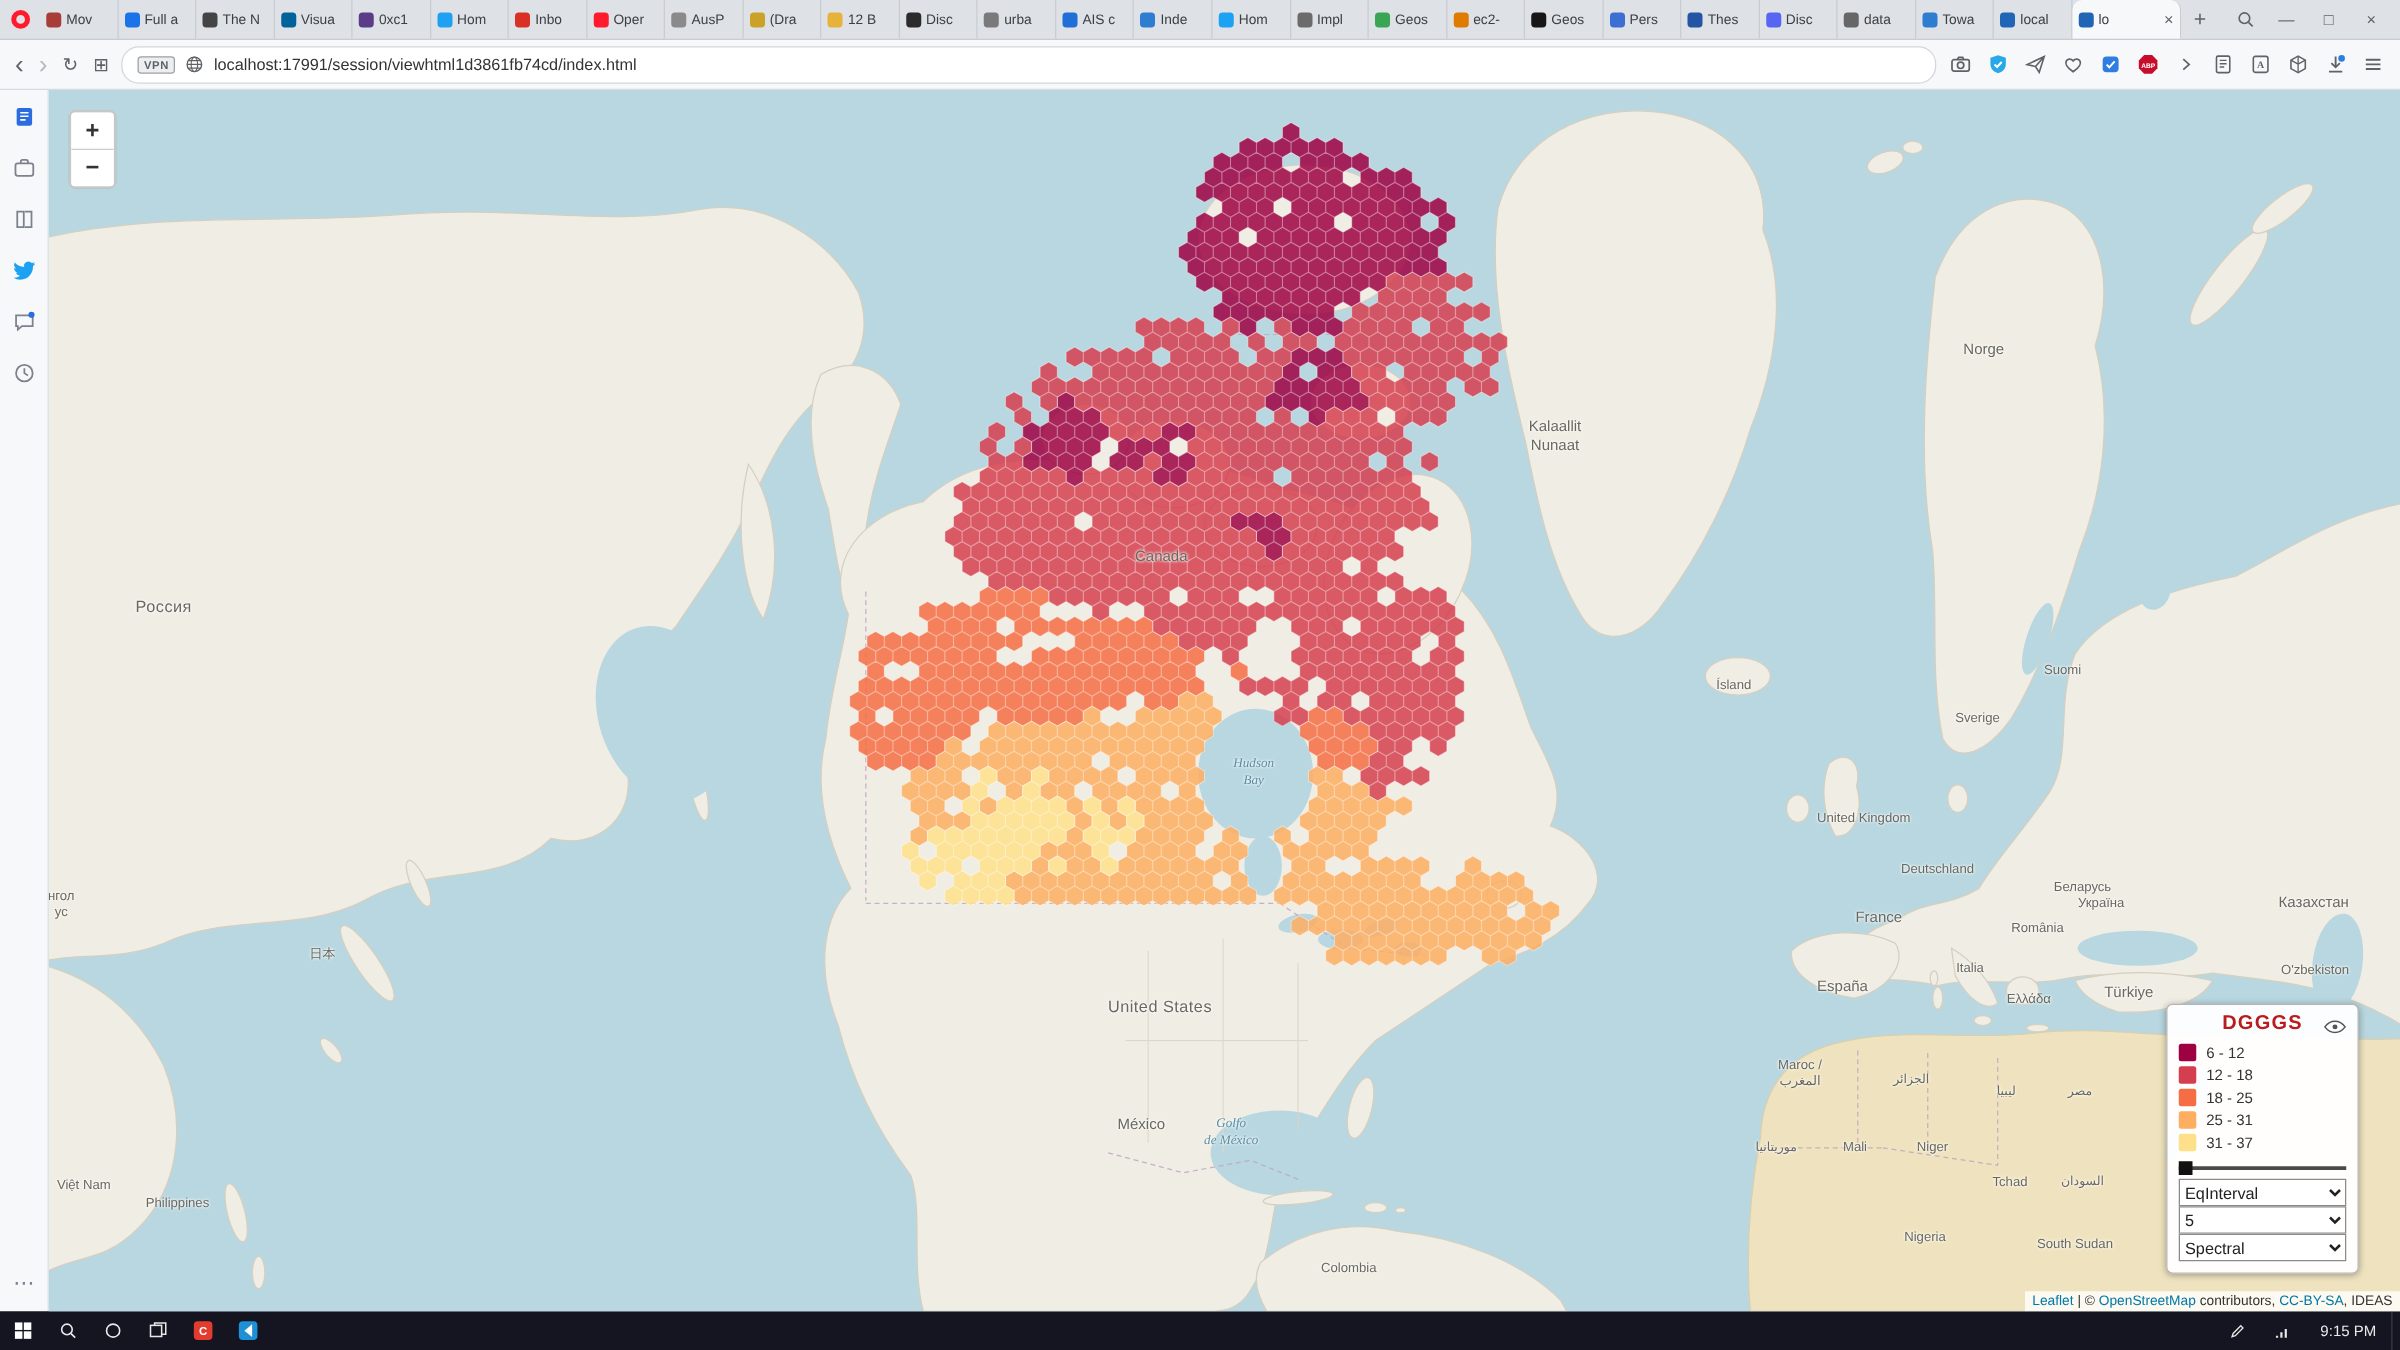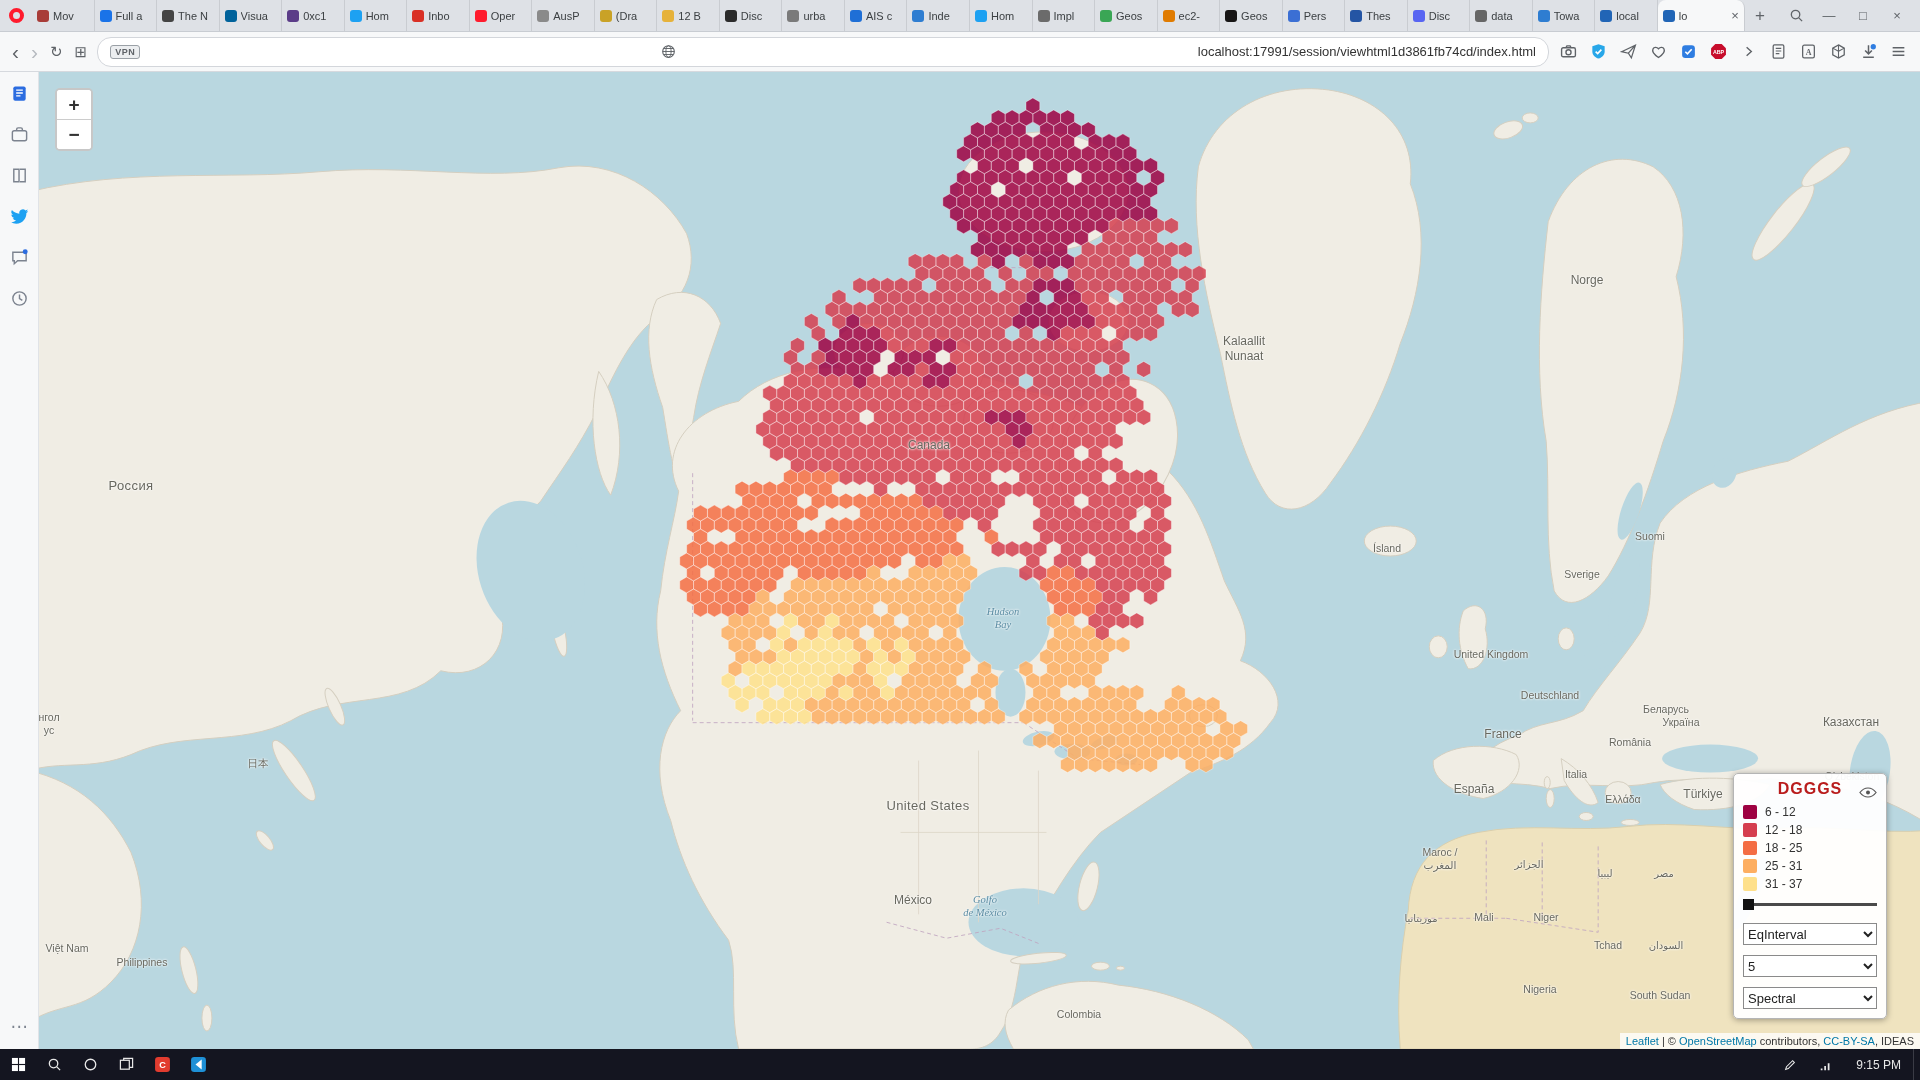--- a/index.html
+++ b/index.html
@@ -22,21 +22,21 @@
   .winctl{font-size:13px;color:#5f6368;width:18px;text-align:center;cursor:pointer;}
   .icon-slot{display:inline-flex;align-items:center;justify-content:center;}
 
   
   .addressbar{height:39px;background:#f7f8f9;display:flex;align-items:center;padding:0 12px;gap:10px;
     border-bottom:1px solid #d6d9de;flex:none;}
   .nav-ch{font-size:21px;color:#5f6368;line-height:1;cursor:pointer;}
   .nav-ch.dim{color:#b6bac0;}
   .nav-re{font-size:15px;color:#5f6368;cursor:pointer;}
   .url-field{flex:1;height:28px;background:#fff;border:1px solid #d3d6db;border-radius:14px;
-    display:flex;align-items:center;padding:0 12px;gap:8px;min-width:0;justify-content:space-between;}
+    display:flex;align-items:center;padding:0 12px;gap:8px;min-width:0;}
   .vpn-badge{font-size:9px;border:1px solid #9aa0a6;color:#5f6368;border-radius:3px;padding:1px 4px;
     font-weight:bold;letter-spacing:.5px;background:#eceef0;flex:none;cursor:pointer;}
   .url-text{font-size:13px;color:#333;white-space:nowrap;overflow:hidden;}
   .bar-icons{display:flex;align-items:center;gap:11px;flex:none;}
   .bar-icons .icon-slot{width:19px;height:19px;cursor:pointer;}
 
   
   .content{flex:1;display:flex;min-height:0;}
   .opera-side{width:38px;background:#f7f8f9;border-right:1px solid #e0e3e7;display:flex;flex-direction:column;
     align-items:center;padding-top:10px;gap:19px;flex:none;}
@@ -64,21 +64,21 @@
     border:1px solid #b5b5b5;border-radius:5px;box-shadow:0 1px 6px rgba(0,0,0,.35);
     padding:6px 9px 9px;box-sizing:border-box;z-index:30;}
   .legend-head{position:relative;text-align:center;margin-bottom:5px;height:20px;}
   .legend-title{font-size:16px;font-weight:bold;color:#b91c1c;letter-spacing:1px;}
   .legend-eye{position:absolute;right:0;top:4px;cursor:pointer;}
   .legend-row{display:flex;align-items:flex-end;gap:8px;margin:4px 0;font-size:12px;color:#333;}
   .swatch{width:14px;height:14px;border-radius:2px;flex:none;}
   .opacity-row{position:relative;height:12px;margin:7px 0 3px;cursor:pointer;}
   .op-track{position:absolute;left:0;right:0;top:5px;height:3px;background:#4a4a4a;}
   .op-handle{position:absolute;left:0;top:1px;width:11px;height:11px;background:#111;}
-  .legend select{width:100%;height:22px;font-size:13px;margin-top:10px;border:1px solid #8a8a8a;background:#fff;
+  .legend select{width:100%;height:22px;font-size:13px;margin-top:0;border:1px solid #8a8a8a;background:#fff;
     color:#222;font-family:inherit;}
 
   .attribution{position:absolute;right:0;bottom:0;background:rgba(255,255,255,.78);font-size:11px;color:#333;
     padding:2px 6px;z-index:30;white-space:nowrap;}
   .attribution .link{color:#0078a8;cursor:pointer;text-decoration:none;}
 
   
   .taskbar{height:31px;background:#141520;display:flex;align-items:center;color:#e8e8e8;flex:none;}
   .tb-icon{width:36px;height:100%;display:flex;align-items:center;justify-content:center;cursor:pointer;}
   .tb-right{margin-left:auto;display:flex;align-items:center;height:100%;}

